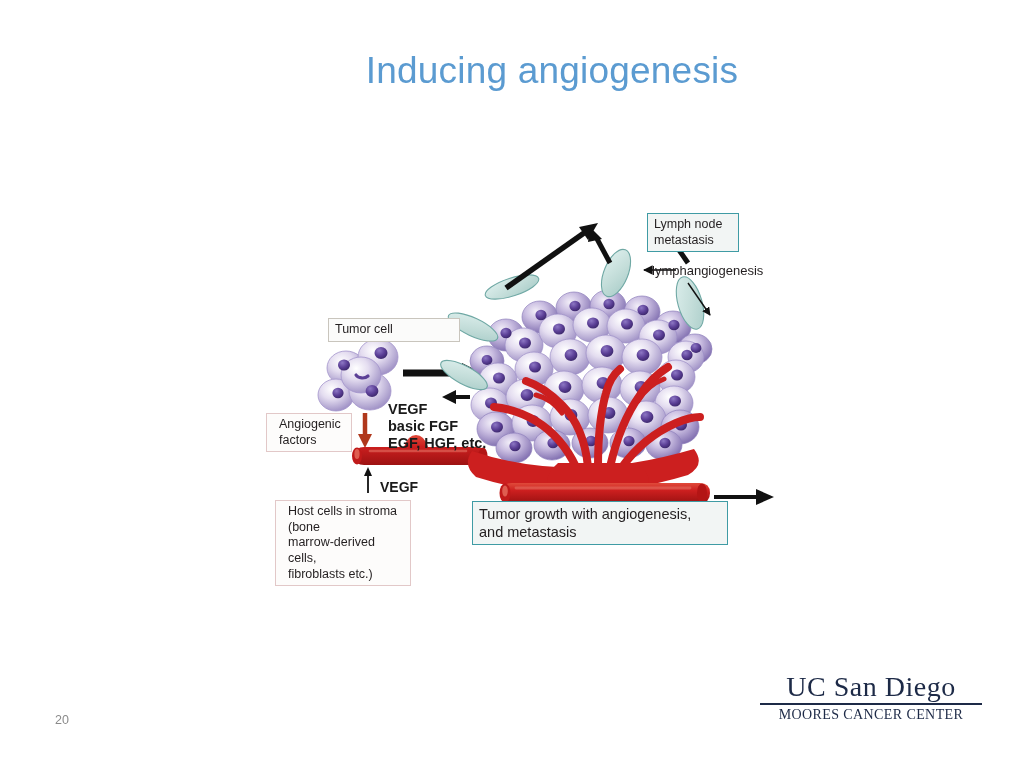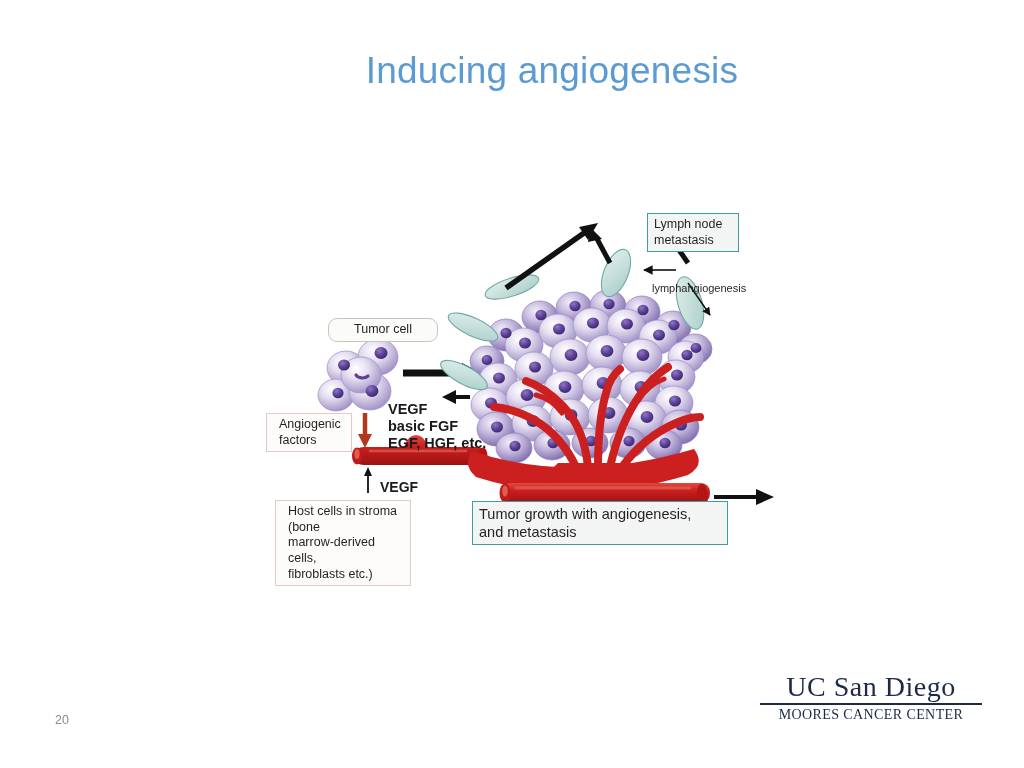--- a/index.html
+++ b/index.html
@@ -48,24 +48,23 @@
     color: #231f20;
     line-height: 1.25;
     padding: 3px 6px;
     white-space: pre-line;
   }
   .labelbox.teal { border: 1.6px solid #3f9ba4; background: #f2f5f4; }
   .labelbox.tan  { border: 1.3px solid #e2c8c8; background: #fdfcfb; padding-left: 12px; }
   .labelbox.gray { border: 1.3px solid #c9c5bd; background: #fbfbfa; }
 
   .plainlabel {
-    font-size: 11px;
+    font-size: 13px;
     color: #231f20;
     white-space: nowrap;
-    margin-top: 19px;
   }
   .boldfactors {
     font-size: 14.5px;
     font-weight: bold;
     color: #1a1a1a;
     line-height: 1.18;
     white-space: pre-line;
   }
   .vegf-stroma {
     font-size: 14px;
@@ -341,21 +340,21 @@
       <line x1="456" y1="292" x2="500" y2="292" stroke="#111111" stroke-width="4"></line>
       <polygon points="498,284 516,292 498,300" fill="#111111"></polygon>
     </g>
   </svg>
 
   <div class="labelbox teal" style="left:345px; top:8px; width:92px;margin-left:44px;">Lymph node
 metastasis</div>
 
   <div class="plainlabel" style="left:394px; top:58px;">lymphangiogenesis</div>
 
-  <div class="labelbox gray" style="left:70px; top:113px; width:110px; text-align:center;border-radius:9px;">Tumor cell</div>
+  <div class="labelbox gray" style="left:70px; top:113px; width:132px; text-align:left;">Tumor cell</div>
 
   <div class="labelbox tan" style="left:8px; top:208px; width:86px;">Angiogenic
 factors</div>
 
   <div class="boldfactors" style="left:130px; top:196px;">VEGF
 basic FGF
 EGF, HGF, etc.</div>
 
   <div class="vegf-stroma" style="left:122px; top:274px;">VEGF</div>
 

